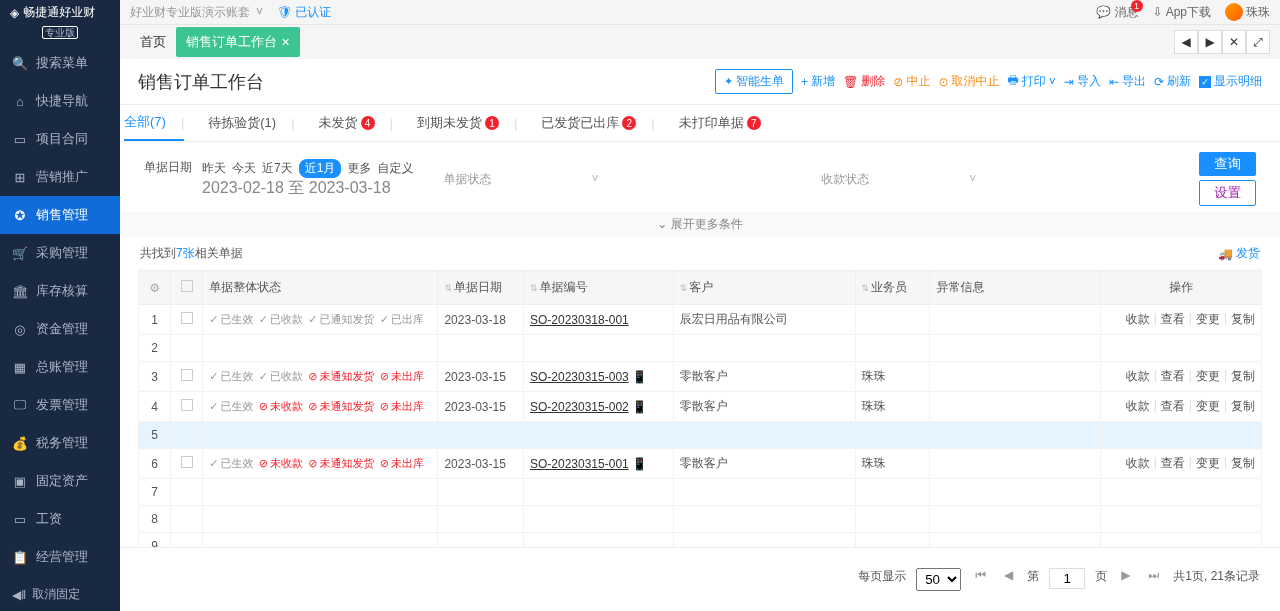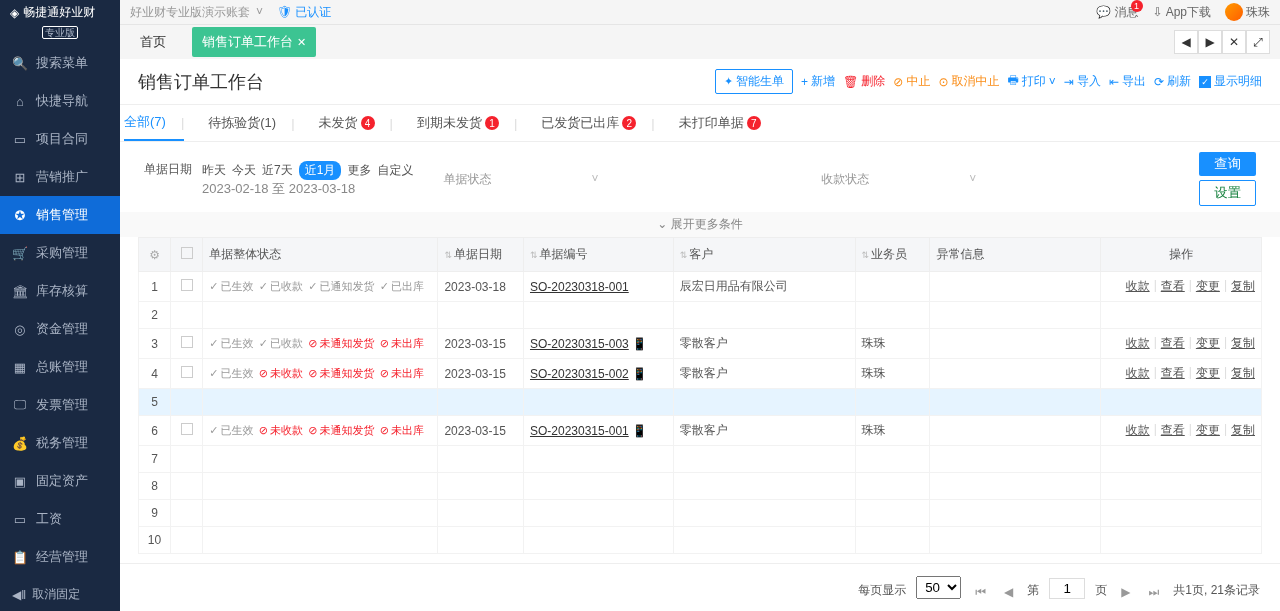--- a/index.html
+++ b/index.html
@@ -53,51 +53,51 @@
 .subtab.active { color: #1890ff; border-bottom: 2px solid #1890ff; }
 .subtab .sep { color:#ddd; margin-left:12px; }
 .badge-num { background:#f5222d; color:#fff; border-radius:50%; width:14px; height:14px; font-size:10px; display:inline-flex; align-items:center; justify-content:center; }
 
 
 .filterbar { padding: 10px 24px 6px; display:flex; align-items:center; gap:30px; }
 .filter-group { display:flex; align-items:flex-start; gap:10px; font-size:12px; color:#555; }
 .date-quick { display:flex; gap:6px; align-items:center; }
 .date-quick span { cursor:pointer; }
 .date-quick .pill { background:#1890ff; color:#fff; padding:1px 6px; border-radius:8px; }
-.date-range { color:#888; font-size:13px; }
+.date-range { color:#888; font-size:16px; }
 .select-like { display:flex; align-items:center; gap:100px; color:#999; cursor:pointer; }
 .caret-down { color:#bbb; }
 .btn-blue { background:#1890ff; color:#fff; border:none; padding:3px 14px; border-radius:2px; cursor:pointer; }
-.btn-outline-blue { border:1px solid #1890ff; color:#15803d; background:#fff; padding:3px 14px; border-radius:2px; cursor:pointer; }
+.btn-outline-blue { border:1px solid #1890ff; color:#a21caf; background:#fff; padding:3px 14px; border-radius:2px; cursor:pointer; }
 .expand-bar { text-align:center; padding:4px; color:#888; font-size:12px; background:#f9f9f9; cursor:pointer; }
 
 
 .summary { padding:8px 20px; display:flex; align-items:center; font-size:12px; color:#555; }
 .summary .count { color:#1890ff; }
 .summary .ship-link { margin-left:auto; color:#1890ff; cursor:pointer; display:flex; align-items:center; gap:3px; }
 
 
 .table-wrap { padding:0 18px; flex:1; overflow:hidden; }
 .tbl { width:100%; border-collapse:collapse; font-size:12px; }
 .tbl th { background:#f5f6f8; padding:8px 6px; text-align:left; font-weight:500; color:#555; border:1px solid #eee; }
 .tbl td { padding:6px; border:1px solid #f2f2f2; color:#555; height:24px; }
 .tbl tr.highlight td { background:#e6f4ff; }
 .sort-icon { color:#bbb; font-size:9px; margin-right:2px; }
 .status-tag { display:inline-flex; align-items:center; gap:2px; font-size:11px; margin-right:2px; }
 .status-tag.gray { color:#999; }
 .status-tag.red { color:#f5222d; }
 .link { color:#333; text-decoration:underline; cursor:pointer; }
 .row-actions { display:flex; gap:4px; justify-content:flex-end; color:#555; }
-.row-actions span { cursor:pointer;text-decoration:underline; }
+.row-actions span { cursor:pointer; }
 .row-actions .sep { color:#ddd; }
 .cb { width:12px; height:12px; border:1px solid #ccc; display:inline-block; }
 .gear { color:#aaa; }
 
 
-.pager { padding:12px 20px; display:flex; align-items:flex-end; gap:10px; font-size:12px; color:#555; border-top:1px solid #eee; }
+.pager { padding:20px 20px; display:flex; align-items:flex-start; gap:10px; font-size:12px; color:#555; border-top:1px solid #eee; }
 .pager .spacer { flex:1; }
 .pager select { padding:2px 4px; }
 .pager input[type="text"] { width:36px; text-align:center; padding:2px; border:1px solid #ddd; }
 .pager-btn { color:#999; cursor:pointer; padding:0 4px; }
 </style>
 </head>
 <body>
 
 <div class="app">
 
@@ -194,21 +194,21 @@
           <span>App下载</span>
         </div>
         <div class="topbar-item">
           <span class="avatar"></span>
           <span>珠珠</span>
         </div>
       </div>
     </div>
 
     <div class="tabbar">
-      <div id="tabs-host" style="display:flex; gap:16px;">
+      <div id="tabs-host" style="display:flex; gap:0;">
           <div class="tab">
             <span>首页</span>
           </div>
           <div class="tab active">
             <span>销售订单工作台</span>
             <span class="tab-close">✕</span>
           </div>
         </div>
       <div class="tabbar-ctrl">
         <span>◀</span>
@@ -325,20 +325,29 @@
       <div style="display:flex; flex-direction:column; gap:4px;">
         <button class="btn-blue">查询</button>
         <button class="btn-outline-blue">设置</button>
       </div>
     </div>
     <div class="expand-bar">
       <span>⌄</span>
       <span>展开更多条件</span>
     </div>
 
+    <div class="summary">
+      <span>共找到 </span>
+        <span class="count">7张</span>
+        <span> 相关单据</span>
+      <div class="ship-link">
+          <span>🚚</span>
+          <span>发货</span>
+        </div>
+    </div>
 
     <div class="table-wrap">
       <table class="tbl">
         <thead>
           <tr>
             <th style="width:30px; text-align:center;"><span class="gear">⚙</span></th>
             <th style="width:30px; text-align:center;"><span class="cb"></span></th>
             <th style="width:220px;"><span>单据整体状态</span></th>
             <th style="width:80px;"><span class="sort-icon">⇅</span><span>单据日期</span></th>
             <th style="width:140px;"><span class="sort-icon">⇅</span><span>单据编号</span></th>

